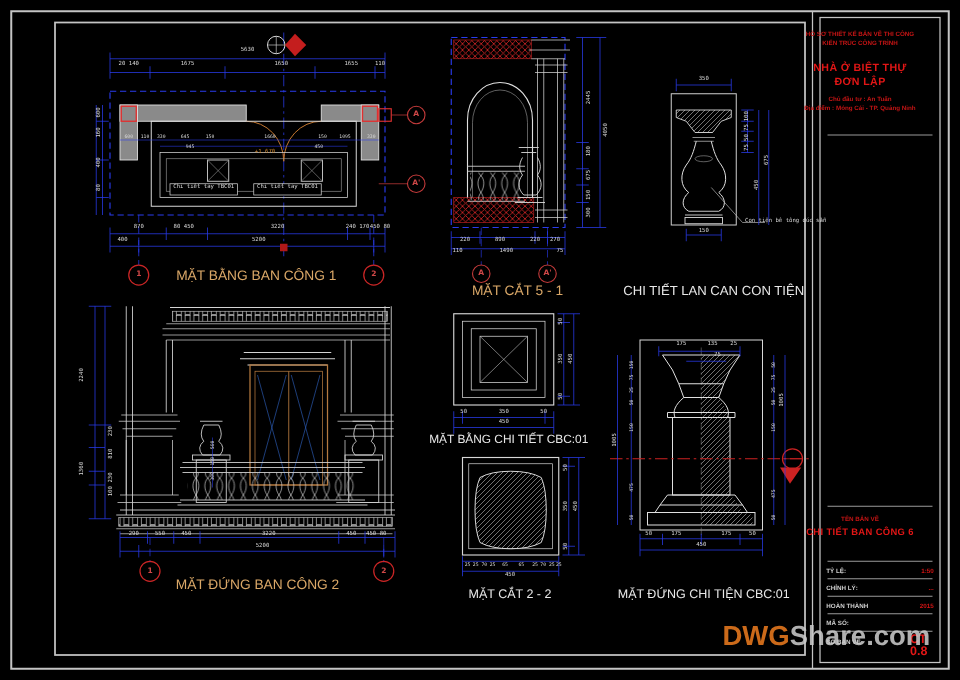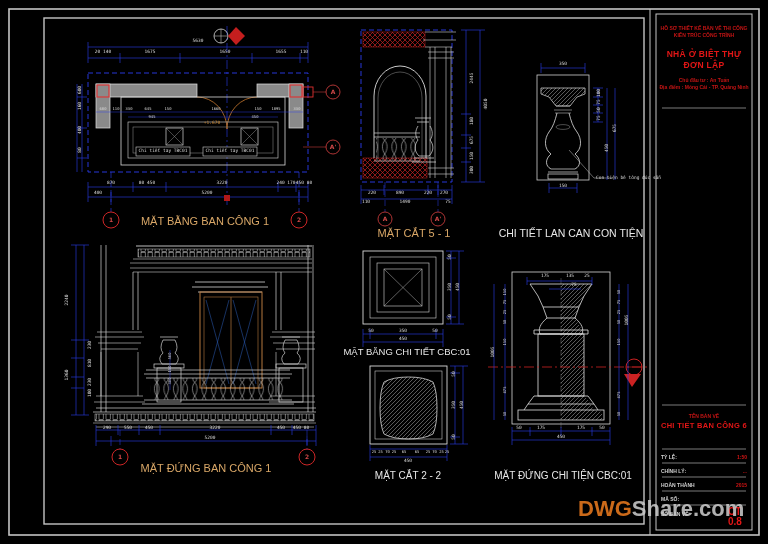--- a/index.html
+++ b/index.html
@@ -14,21 +14,21 @@
   .dt.lvl{color:#d08a30;}
   .dt.note{transform:translate(0,-50%);}
   
   .mk{position:absolute;color:#d04848;font:bold 6px "DejaVu Sans",sans-serif;
       transform:translate(-50%,-50%);white-space:nowrap;line-height:1;}
   
   .vt{position:absolute;transform:translateX(-50%);font-weight:normal;white-space:nowrap;line-height:1;}
   .vt.tan{color:#d9a767;font-size:11px;}
   .vt.wh{color:#e8e8e8;font-size:9.5px;}
   
-  .tb-c{position:absolute;left:704px;transform:translateX(-50%);text-align:right;
+  .tb-c{position:absolute;left:688px;transform:translateX(-50%);text-align:right;
         white-space:nowrap;line-height:1.25;}
   .red-sm{font-size:5px;color:#c41414;font-weight:bold;}
   .red-lg{font-size:8.5px;color:#e21616;font-weight:bold;letter-spacing:.3px;}
   .tb-row{position:absolute;left:661px;width:86px;display:flex;justify-content:space-between;line-height:1;}
   .tb-row .lb{font-size:5px;color:#cfcfcf;font-weight:bold;}
   .tb-row .vl{font-size:5px;color:#d41414;font-weight:bold;}
   .tb-num{position:absolute;left:748px;top:507px;transform:translateX(-100%);
           font-size:10px;font-weight:bold;color:#e21616;line-height:1;}
   .wm{position:absolute;left:578px;top:498px;font-size:22px;font-weight:600;
       opacity:.88;white-space:nowrap;line-height:1;}
@@ -310,21 +310,21 @@
 <div class="dt rot t35" style="left:170px;top:381px">300</div>
 <div class="dt" style="left:107px;top:428px">290</div>
 <div class="dt" style="left:128px;top:428px">550</div>
 <div class="dt" style="left:149px;top:428px">450</div>
 <div class="dt" style="left:215px;top:428px">3220</div>
 <div class="dt" style="left:281px;top:428px">450</div>
 <div class="dt" style="left:301px;top:428px">450 80</div>
 <div class="dt" style="left:210px;top:438px">5200</div>
 <div class="mk" style="left:120px;top:457px">1</div>
 <div class="mk" style="left:307px;top:457px">2</div>
-<div class="vt tan" style="left:206px;top:463px">MẶT ĐỨNG BAN CÔNG 1</div>
+<div class="vt tan" style="left:206px;top:463px">MẶT ĐỨNG BAN CÔNG 2</div>
 
 <div class="dt" style="left:371px;top:331px">50</div>
 <div class="dt" style="left:403px;top:331px">350</div>
 <div class="dt" style="left:435px;top:331px">50</div>
 <div class="dt" style="left:403px;top:339px">450</div>
 <div class="dt rot" style="left:450px;top:257px">50</div>
 <div class="dt rot" style="left:450px;top:287px">350</div>
 <div class="dt rot" style="left:450px;top:317px">50</div>
 <div class="dt rot" style="left:458px;top:287px">450</div>
 <div class="vt wh" style="left:407px;top:347px">MẶT BẰNG CHI TIẾT CBC:01</div>

